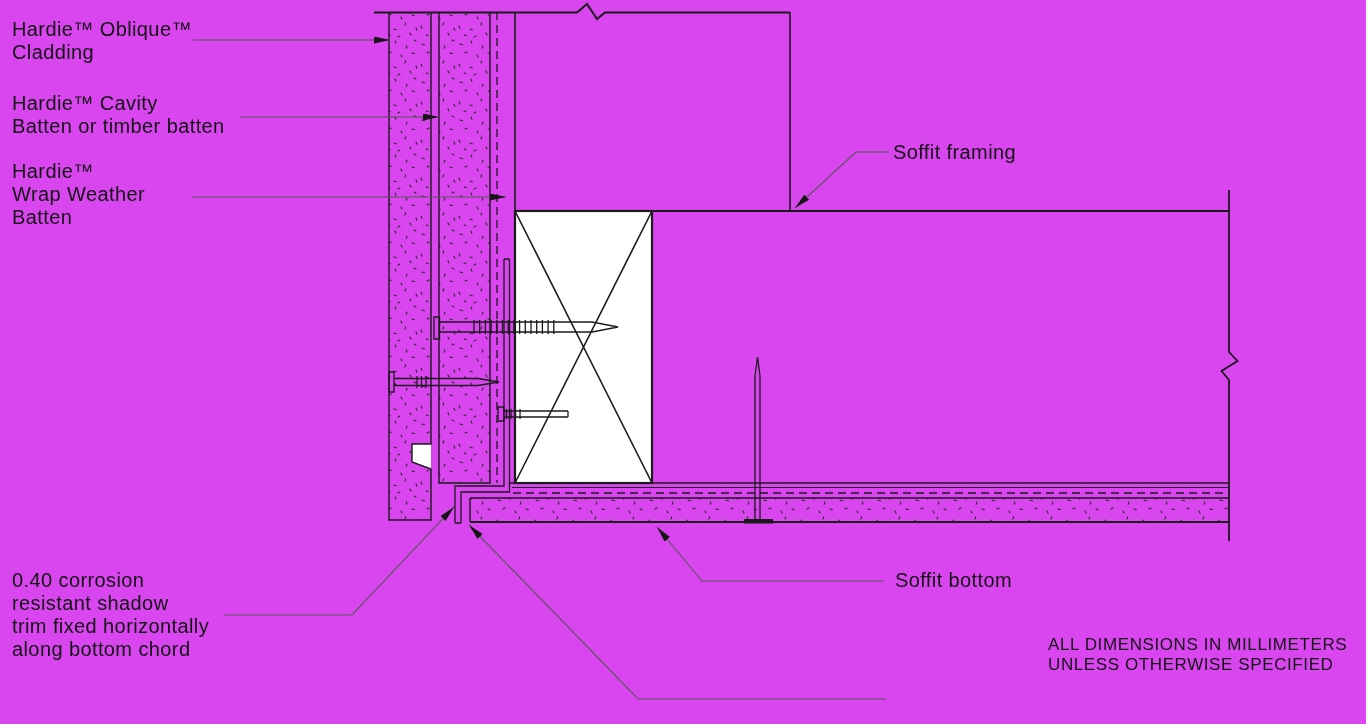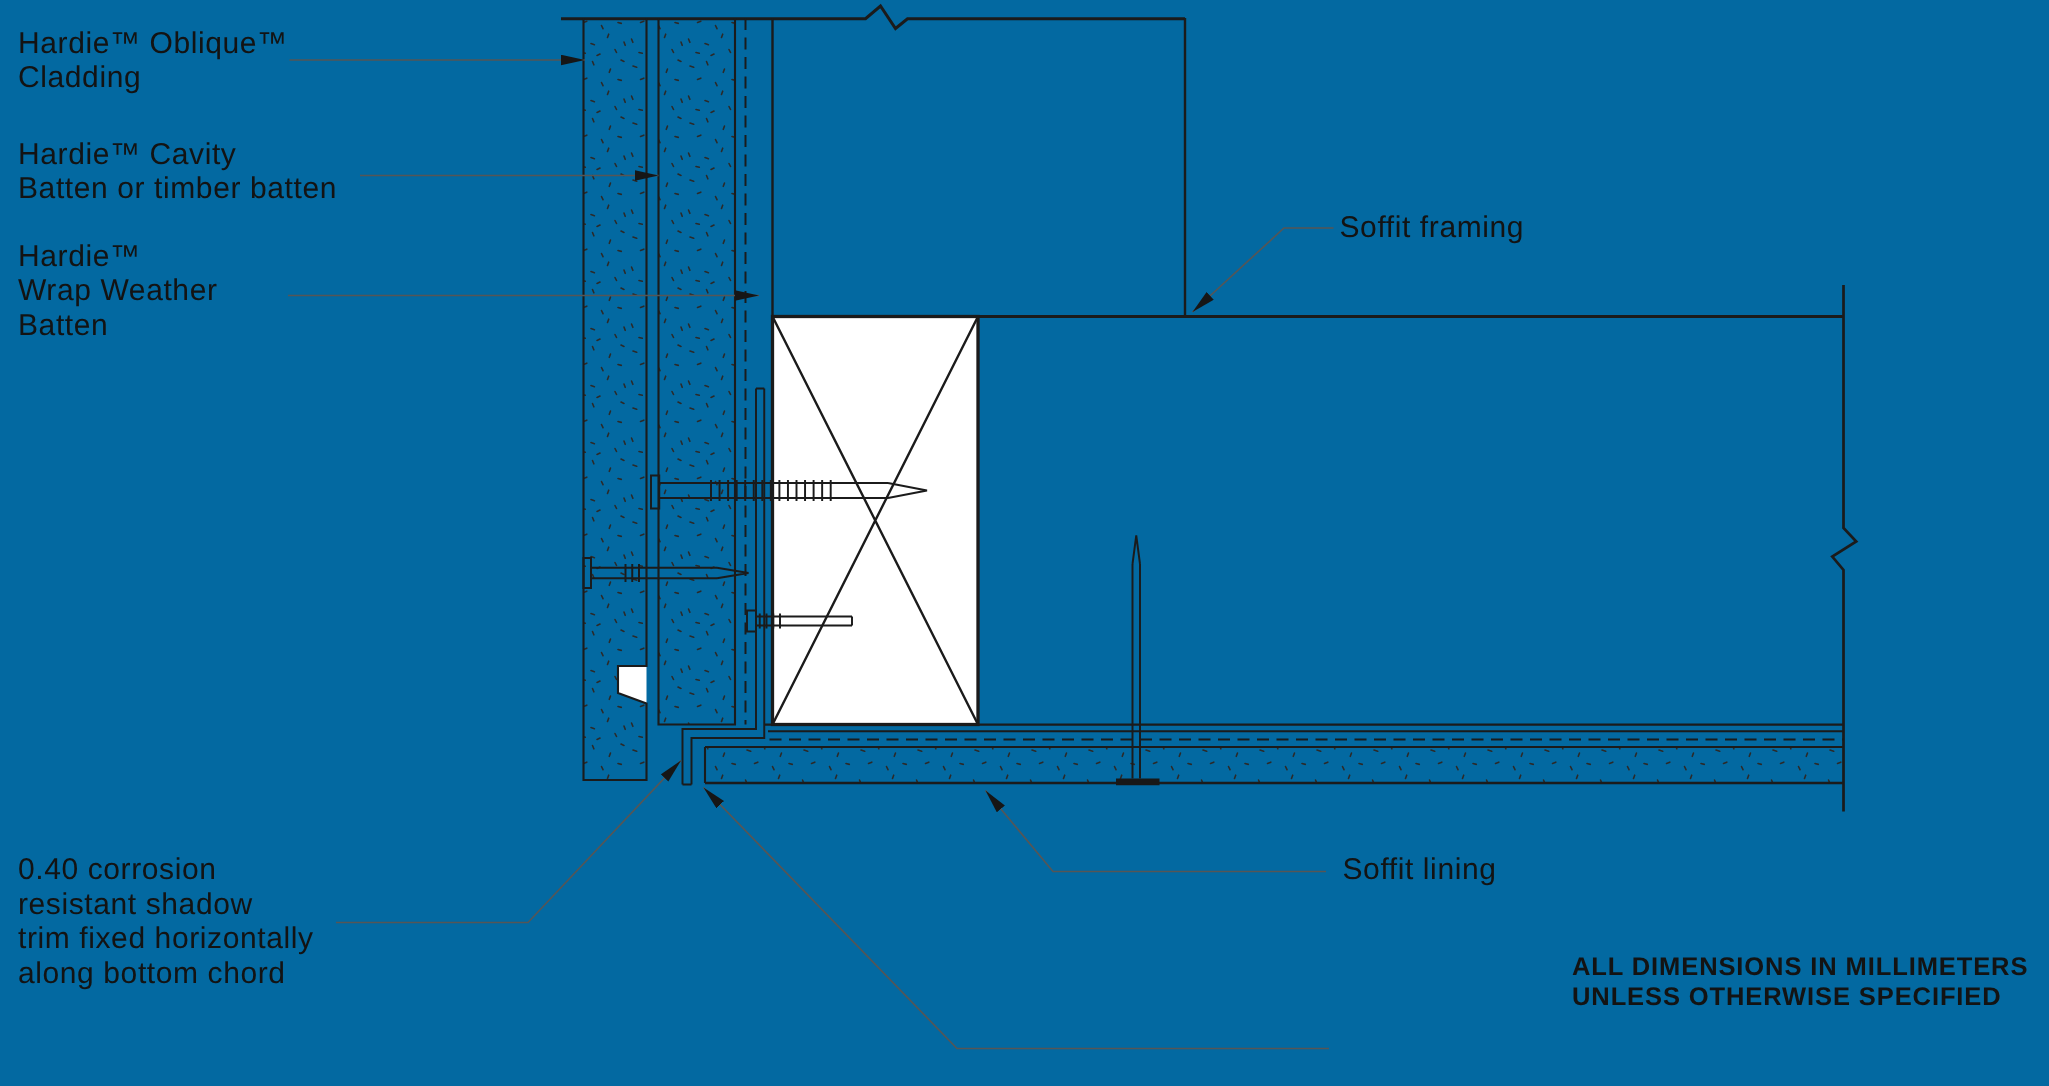--- a/index.html
+++ b/index.html
@@ -1,27 +1,27 @@
 <!DOCTYPE html>
 <html><head>
 <meta charset="utf-8">
 <style>
   html,body{margin:0;padding:0;background:#fff;}
   .canvas{
-    position:relative;width:1366px;height:724px;background:#0369a1;overflow:hidden;
+    position:relative;width:1366px;height:724px;background:#d946ef;overflow:hidden;
     font-family:"Liberation Sans", sans-serif;color:#111;
   }
   .canvas svg{position:absolute;left:0;top:0;}
   .lbl{
     position:absolute;font-size:20px;line-height:23px;letter-spacing:0.4px;
     white-space:pre-line;color:#131313;
   }
   .note{
     position:absolute;font-size:17px;line-height:20px;letter-spacing:0.6px;
-    white-space:pre-line;color:#131313;font-weight:bold;
+    white-space:pre-line;color:#131313;
   }
 </style>
 </head>
 <body>
 
 <div class="canvas">
 
   <svg width="1366" height="724" viewBox="0 0 1366 724">
     <defs>
       <pattern id="stipple" patternUnits="userSpaceOnUse" width="38" height="38">
@@ -141,17 +141,17 @@
   <div class="lbl" style="left:12px;top:92px;">Hardie™ Cavity
 Batten or timber batten</div>
   <div class="lbl" style="left:12px;top:160px;">Hardie™
 Wrap Weather
 Batten</div>
   <div class="lbl" style="left:893px;top:141px;">Soffit framing</div>
   <div class="lbl" style="left:12px;top:569px;">0.40 corrosion
 resistant shadow
 trim fixed horizontally
 along bottom chord</div>
-  <div class="lbl" style="left:895px;top:569px;">Soffit lining</div>
+  <div class="lbl" style="left:895px;top:569px;">Soffit bottom</div>
   <div class="note" style="left:1048px;top:635px;">ALL DIMENSIONS IN MILLIMETERS
 UNLESS OTHERWISE SPECIFIED</div>
 
 </div>
 
 </body></html>

